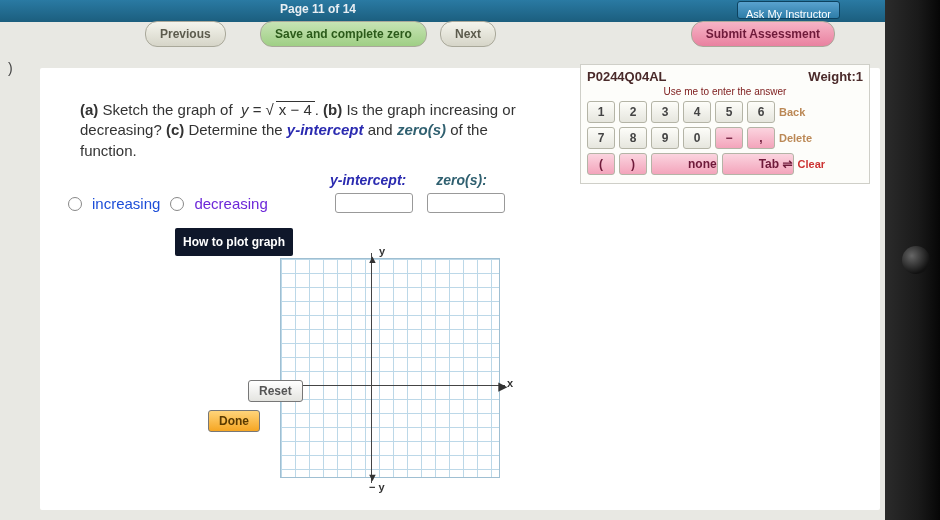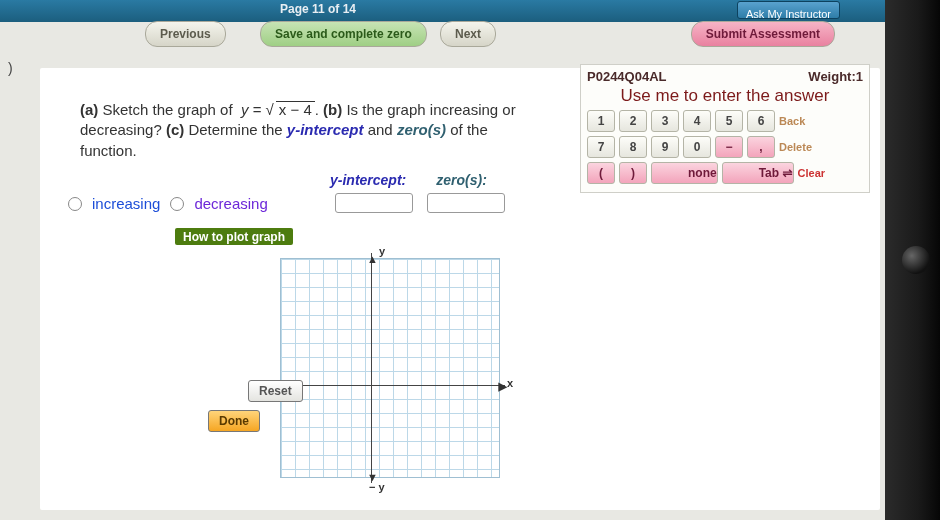--- a/index.html
+++ b/index.html
@@ -99,22 +99,22 @@
     position: absolute; left: 335px; top: 193px;
     display: flex; gap: 14px;
   }
   .ansbox {
     width: 78px; height: 20px;
     border: 1px solid #999; border-radius: 3px;
     background: #fff;
   }
   .howto {
     position: absolute; left: 175px; top: 228px;
-    height: 17px;
-    background: #4d7c0f;
+    height: 28px;
+    background: #0f172a;
     color: #fff; font-size: 12px; font-weight: bold;
     border: none; border-radius: 2px;
     padding: 0 8px; cursor: pointer;
   }
   .plot {
     position: absolute; left: 280px; top: 258px;
     width: 220px; height: 220px;
     background: repeating-linear-gradient(to right, #bcd8e8 0 1px, transparent 1px 14px),
                 repeating-linear-gradient(to bottom, #bcd8e8 0 1px, transparent 1px 14px);
     border: 1px solid #9fbfd2;
@@ -134,21 +134,21 @@
 
   
   .keypad-panel {
     position: absolute; right: 70px; top: 64px;
     width: 290px;
     border: 1px solid #cfcfc8;
     background: #fdfdfa;
     padding: 4px 6px 8px;
   }
   .kp-header { display:flex; justify-content:space-between; font-weight:bold; font-size:13px; color:#4a2a2a;}
-  .kp-hint { text-align:center; font-size:17px; color:#7c1a1a; margin:2px 0 4px;}
+  .kp-hint { text-align:center; font-size:10px; color:#7c1a1a; margin:2px 0 4px;}
   .kp-rows { display:flex; flex-direction:column; gap:4px; }
   .kp-row { display:flex; gap:4px; align-items:center; }
   .key {
     height: 22px;
     background: linear-gradient(#fdfdf9,#e6e6de);
     border: 1px solid #b4b4a6;
     border-radius: 3px;
     font-size: 12px; font-weight:bold; color:#444;
     display:flex; align-items:center; justify-content:center;
     cursor:pointer;

